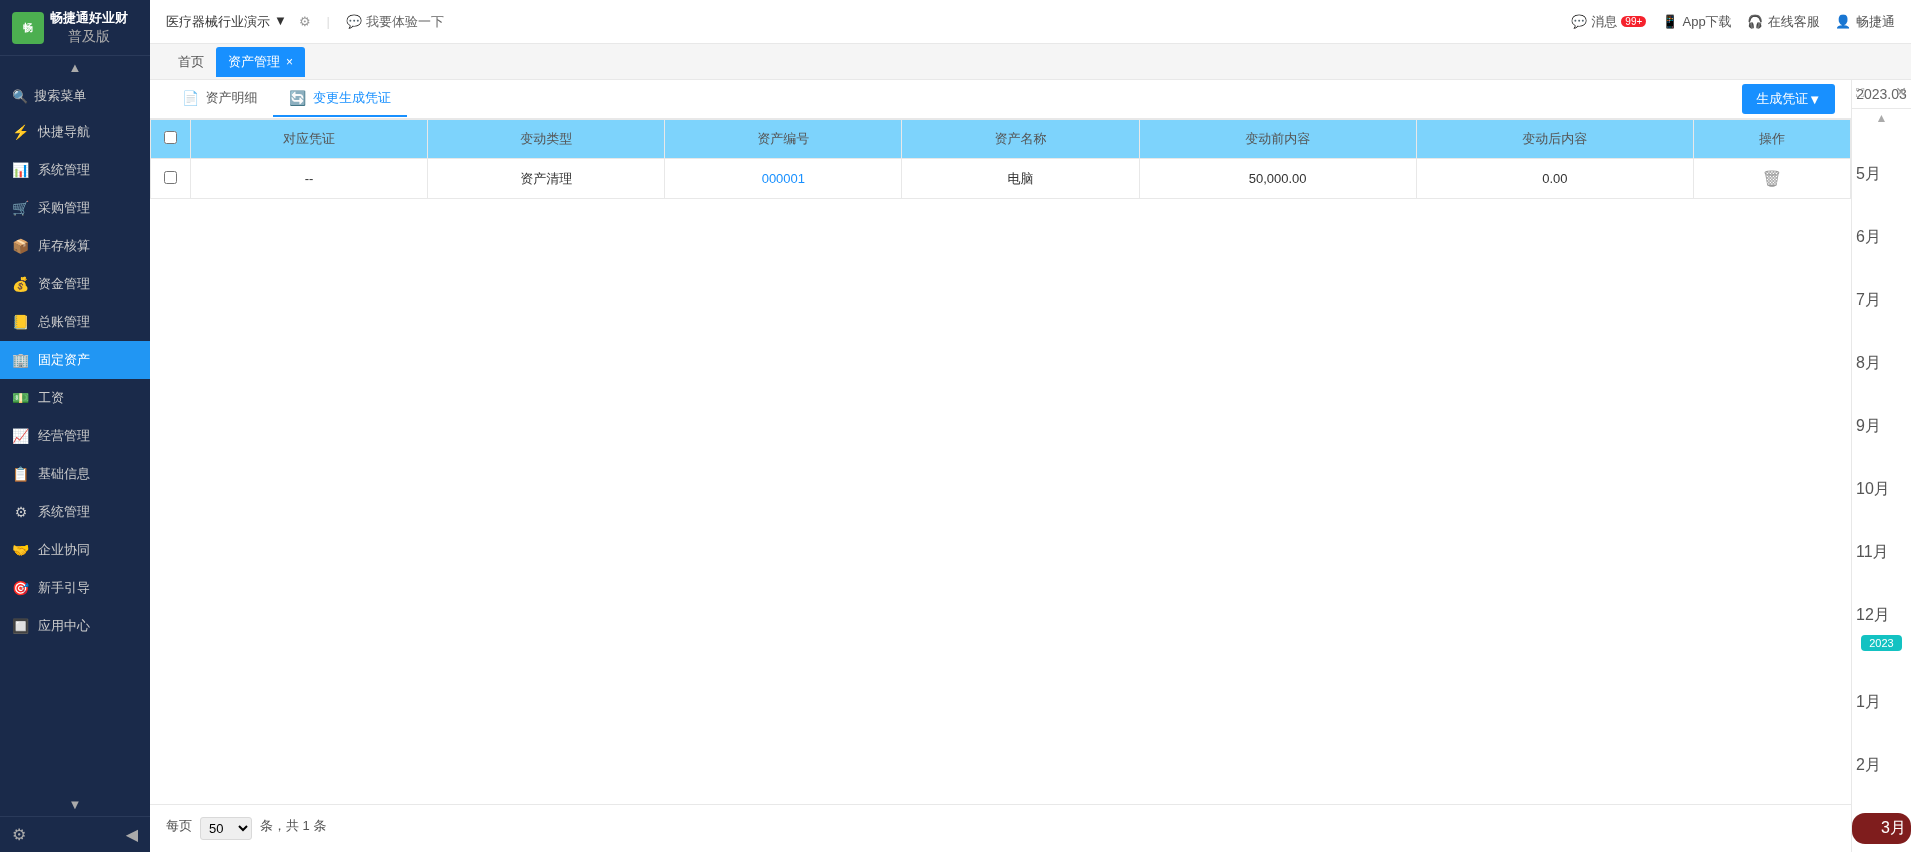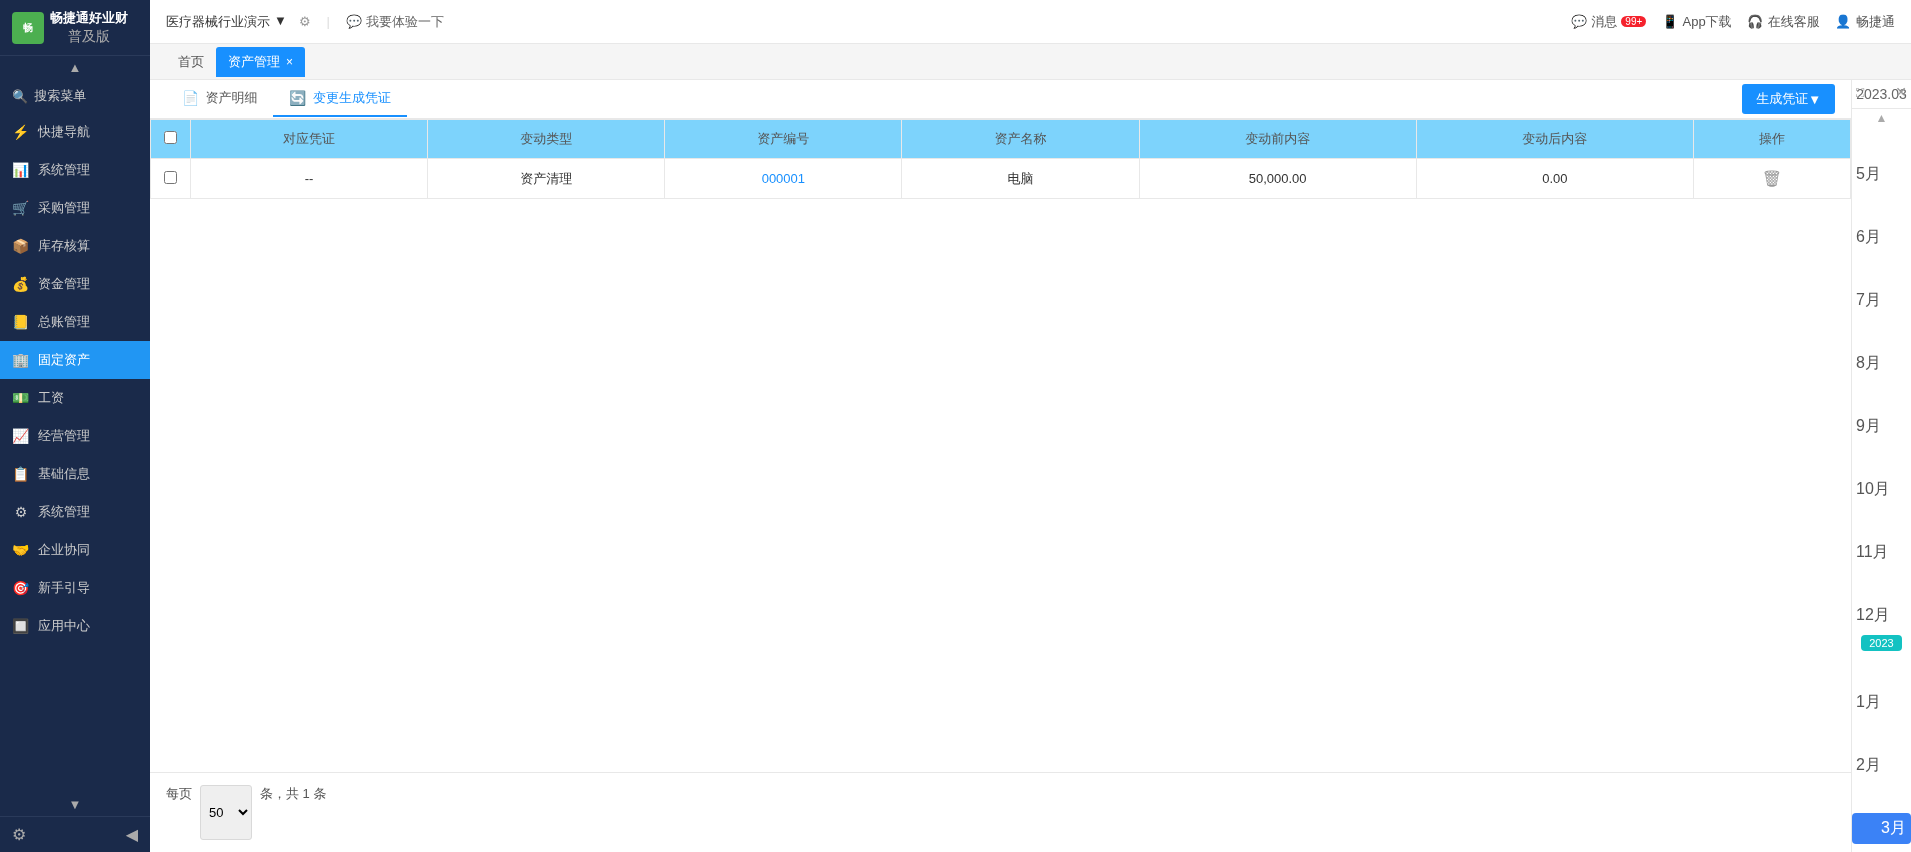--- a/index.html
+++ b/index.html
@@ -264,21 +264,21 @@
       padding: 12px 16px;
       border-top: 1px solid #e8e8e8;
       gap: 8px;
       font-size: 13px;
       color: #555;
       margin-top: 20px;
     }
     .per-page-select {
       border: 1px solid #d9d9d9;
       border-radius: 3px;
-      padding: 18px 4px;
+      padding: 2px 4px;
       font-size: 13px;
     }
 
     
     .right-panel {
       width: 60px;
       background: #fff;
       border-left: 1px solid #e8e8e8;
       display: flex;
       flex-direction: column;
@@ -288,23 +288,23 @@
     }
     .month-item {
       width: 100%;
       padding: 5px 4px;
       font-size: 16px;
       color: #555;
       cursor: pointer;
       margin-top: 32px;
     }
     .month-item.active {
-      background: #3b82f6;
+      background: #7f1d1d;
       color: #fff;
-      border-radius: 4px;
+      border-radius: 13px;
       padding-left: 29px;
     }
     .year-label {
       background: #13c2c2;
       color: #fff;
       font-size: 11px;
       padding: 2px 8px;
       border-radius: 4px;
       margin: 4px 0;
       cursor: pointer;

